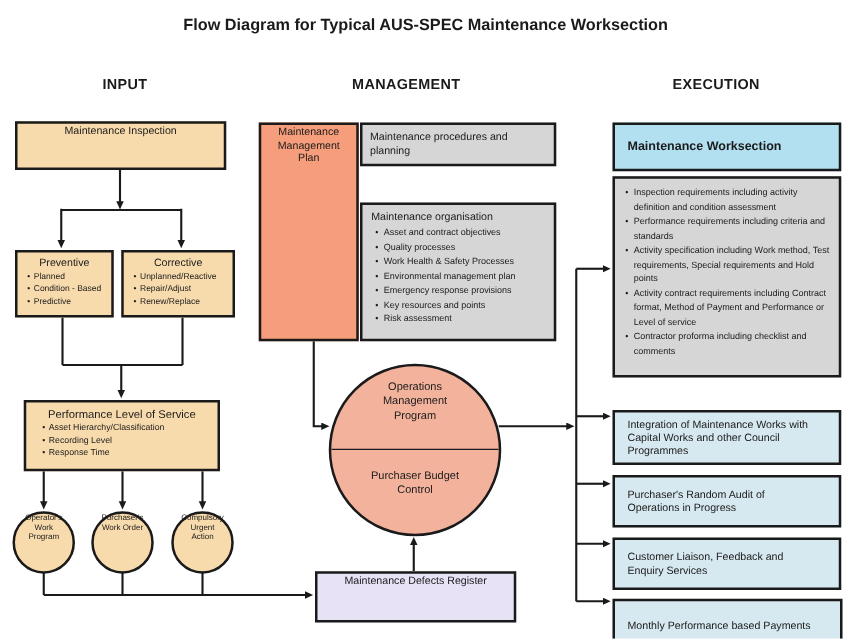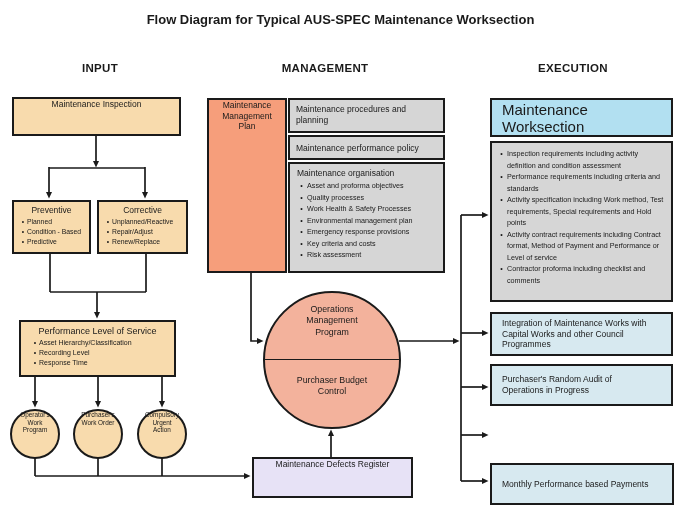--- a/index.html
+++ b/index.html
@@ -34,24 +34,24 @@
   .gray3 .bullet-row .dot{width:11px;flex:0 0 11px;}
   .wsbody{padding:5px 6px 0 4px;}
   .wsbody .bullet-row{font-size:7.2px;line-height:1.6;}
   .wsbody .bullet-row .dot{width:11px;flex:0 0 11px;}
   .circle{border-radius:50%;border:2px solid var(--ink);}
   .smallcircle{font-size:6.4px;line-height:1.2;}
   .bigcircle{background:var(--salmon_light);overflow:hidden;}
   .divider{position:absolute;left:0;right:0;top:66px;border-top:1.7px solid var(--ink);}
   .opslbl{position:absolute;top:11px;left:33px;right:33px;text-align:center;font-size:8.8px;line-height:1.3;}
   .budlbl{position:absolute;top:82px;left:22px;right:22px;text-align:center;font-size:8.8px;line-height:1.3;}
-  .execbox{padding:0 18px 0 10px;font-size:8.5px;line-height:1.25;}
+  .execbox{padding:0 18px 0 10px;font-size:8.5px;line-height:1.25;margin-top:16px;}
   .g1{padding:4px 6px 0 6px;font-size:8.5px;line-height:1.3;}
   .g2{padding:0 6px;font-size:8.5px;}
-  .wshead{padding-left:10px;font-size:15px;}
+  .wshead{padding-left:10px;font-size:10px;font-weight:bold;}
 </style>
 </head>
 <body>
 
 <div id="stage">
 
   <svg id="connectors" width="681" height="511">
     <defs>
       <marker id="arr" markerUnits="userSpaceOnUse" markerWidth="8" markerHeight="7" refX="1" refY="3" orient="auto">
         <path d="M0,0 L6.5,3 L0,6 Z" fill="#1A1A1A"></path>
@@ -160,50 +160,47 @@
   </div>
 
   <div class="abs box salmon cflex lbl" style="left:207px;top:98px;width:80px;height:175px;">
     <span style="padding:0 6px;">Maintenance Management Plan</span>
   </div>
 
   <div class="abs box grayb g1" style="left:288px;top:98px;width:157px;height:35px;">
     <span>Maintenance procedures and planning</span>
   </div>
 
-  <div class="abs box grayb g2 lflex" style="left:288px;top:135px;width:157px;height:25px;">
-    <span>Maintenance performance policy</span>
-  </div>
 
   <div class="abs box grayb gray3" style="left:288px;top:162px;width:157px;height:111px;">
     <div class="g3title">Maintenance organisation</div>
     <div>
         <div class="bullet-row">
           <span class="dot">•</span>
-          <span class="btxt">Asset and proforma objectives</span>
+          <span class="btxt">Asset and contract objectives</span>
         </div>
         <div class="bullet-row">
           <span class="dot">•</span>
           <span class="btxt">Quality processes</span>
         </div>
         <div class="bullet-row">
           <span class="dot">•</span>
           <span class="btxt">Work Health &amp; Safety Processes</span>
         </div>
         <div class="bullet-row">
           <span class="dot">•</span>
           <span class="btxt">Environmental management plan</span>
         </div>
         <div class="bullet-row">
           <span class="dot">•</span>
           <span class="btxt">Emergency response provisions</span>
         </div>
         <div class="bullet-row">
           <span class="dot">•</span>
-          <span class="btxt">Key criteria and costs</span>
+          <span class="btxt">Key resources and points</span>
         </div>
         <div class="bullet-row">
           <span class="dot">•</span>
           <span class="btxt">Risk assessment</span>
         </div>
       </div>
   </div>
 
   <div class="abs circle bigcircle" style="left:263px;top:291px;width:138px;height:138px;">
     <div class="opslbl">Operations Management Program</div>
@@ -243,17 +240,20 @@
         </div>
       </div>
   </div>
 
   <div class="abs box blueb lflex execbox" style="left:490px;top:312px;width:183px;height:44px;">
     <span>Integration of Maintenance Works with Capital Works and other Council Programmes</span>
   </div>
   <div class="abs box blueb lflex execbox" style="left:490px;top:364px;width:183px;height:42px;">
     <span>Purchaser's Random Audit of Operations in Progress</span>
   </div>
+  <div class="abs box blueb lflex execbox" style="left:490px;top:414px;width:183px;height:42px;">
+    <span>Customer Liaison, Feedback and Enquiry Services</span>
+  </div>
   <div class="abs box blueb lflex execbox" style="left:490px;top:463px;width:184px;height:42px;">
     <span>Monthly Performance based Payments</span>
   </div>
 
 </div>
 
 </body></html>

